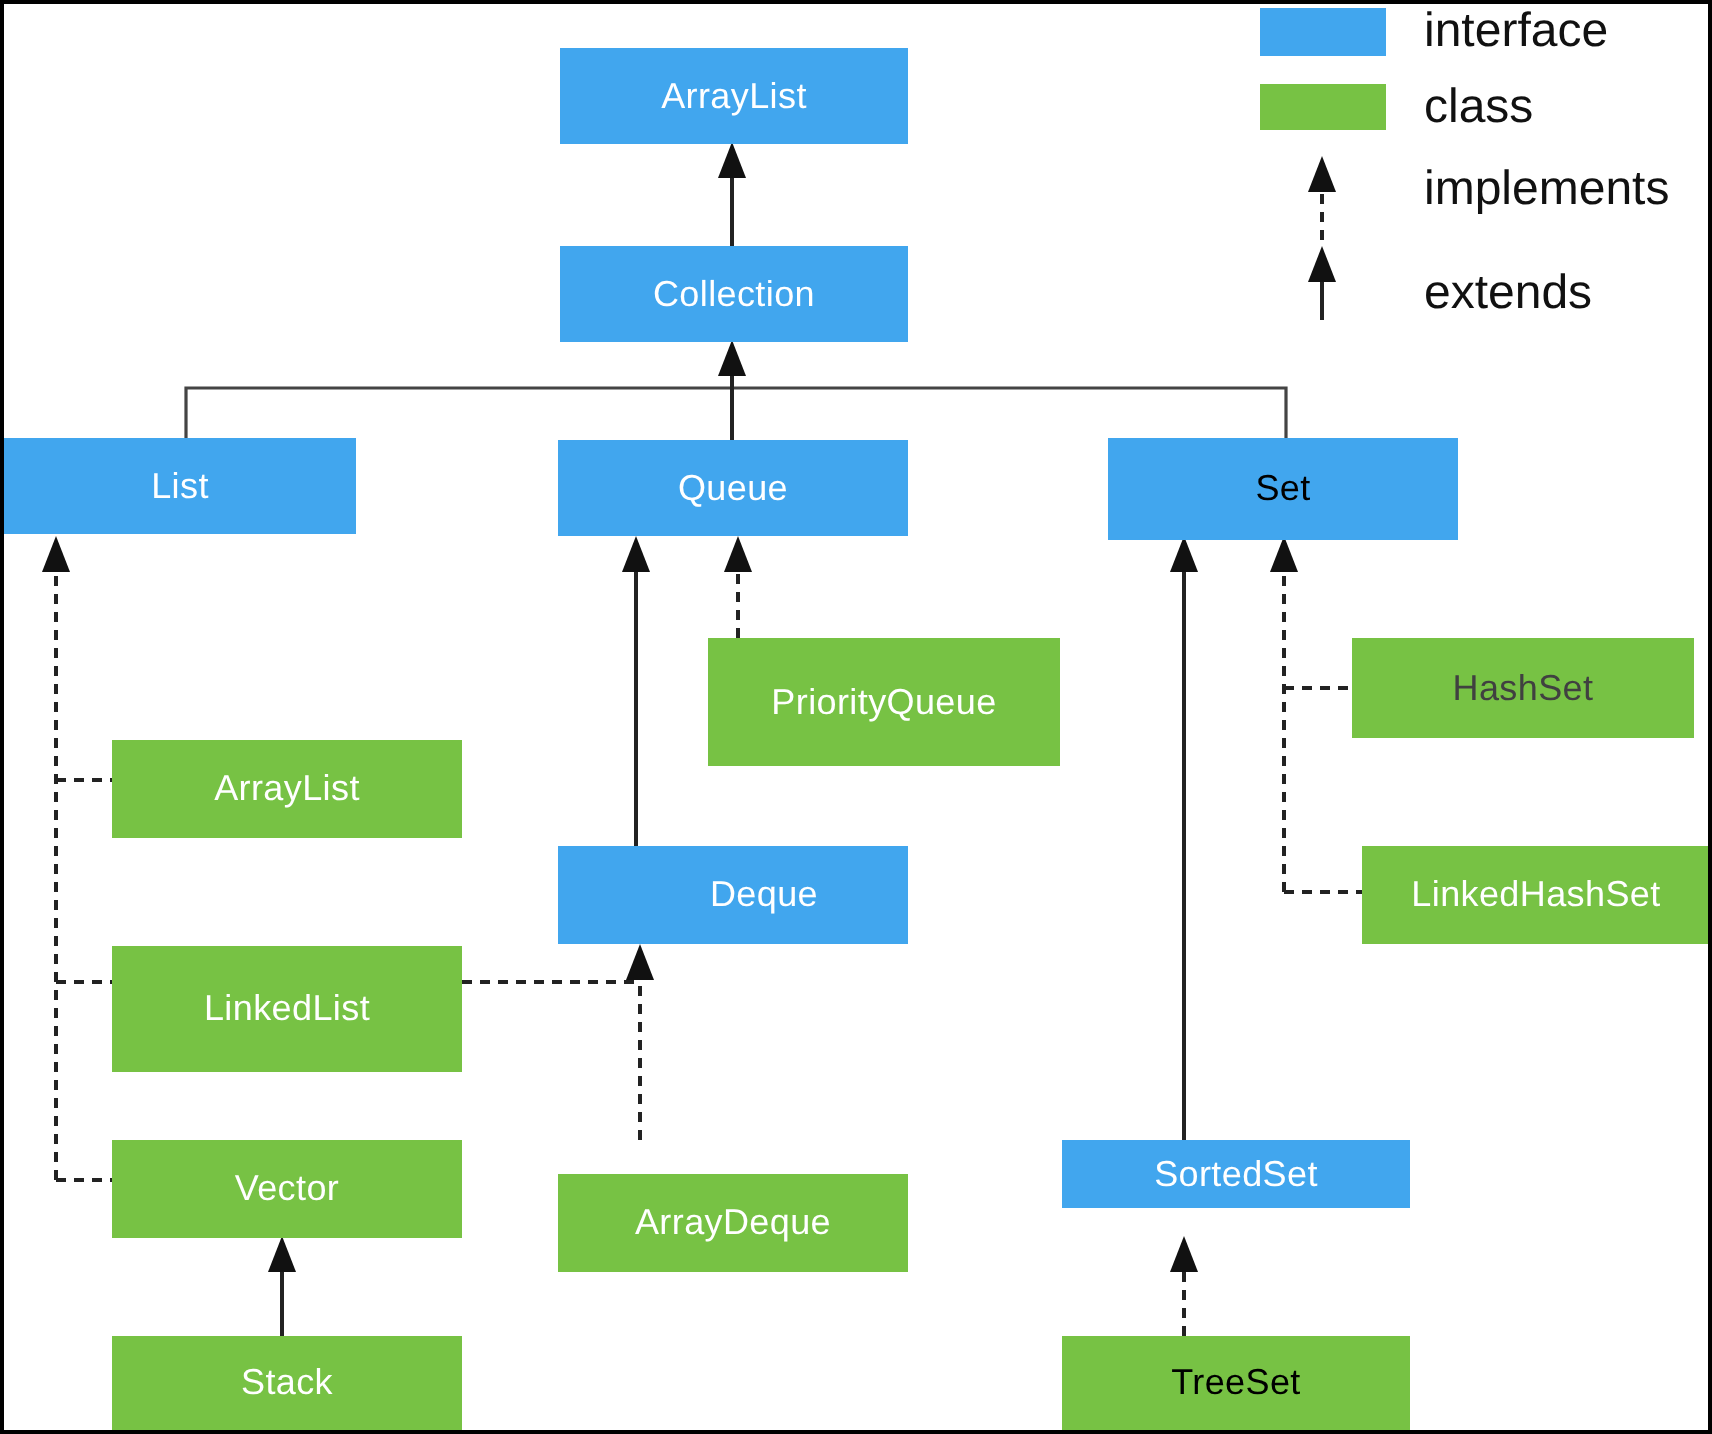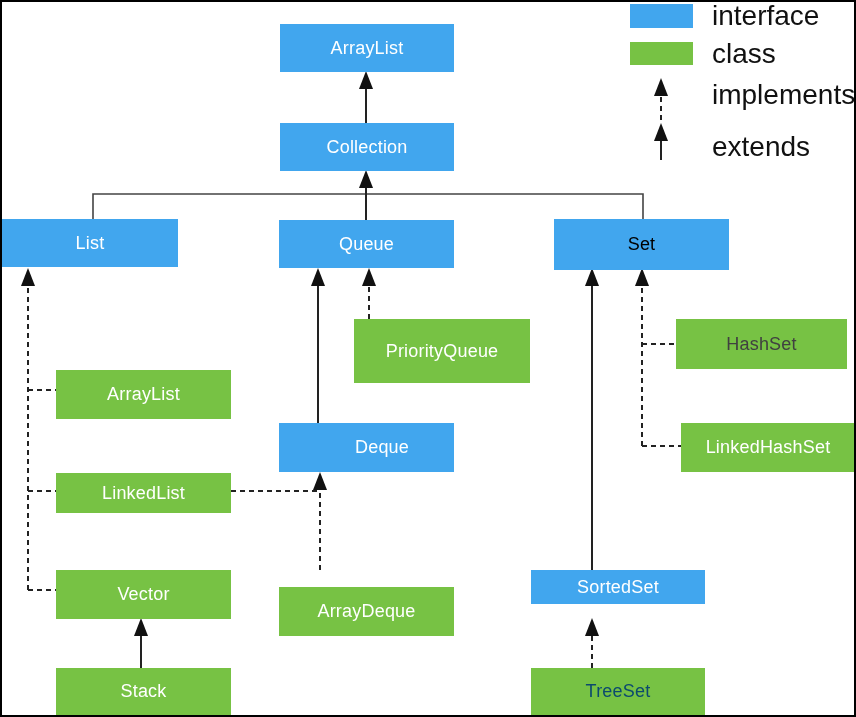--- a/index.html
+++ b/index.html
@@ -19,21 +19,21 @@
     color:#ffffff;
     font-size:18px;
     letter-spacing:0.2px;
     z-index:2;
     box-sizing:border-box;
   }
   .legend-label {
     position:absolute;
     display:flex; align-items:center;
     color:#111111;
-    font-size:28px;
+    font-size:24px;
     z-index:2;
   }
   .swatch { position:absolute; z-index:2; }
 </style>
 </head>
 <body>
 
 <div class="canvas">
 
   <svg class="edges" width="856" height="717" viewBox="0 0 856 717" fill="none" xmlns="http://www.w3.org/2000/svg">
@@ -118,20 +118,20 @@
   <div class="node interface" style="left: 278px; top: 22px; width: 174px; height: 48px; background: rgb(65, 166, 238); color: rgb(255, 255, 255);">ArrayList</div>
   <div class="node interface" style="left: 278px; top: 121px; width: 174px; height: 48px; background: rgb(65, 166, 238); color: rgb(255, 255, 255);">Collection</div>
   <div class="node interface" style="left: 0px; top: 217px; width: 176px; height: 48px; background: rgb(65, 166, 238); color: rgb(255, 255, 255);">List</div>
   <div class="node interface" style="left: 277px; top: 218px; width: 175px; height: 48px; background: rgb(65, 166, 238); color: rgb(255, 255, 255);">Queue</div>
   <div class="node interface" style="left: 552px; top: 217px; width: 175px; height: 51px; background: rgb(65, 166, 238); color: #000000;">Set</div>
   <div class="node class" style="left: 352px; top: 317px; width: 176px; height: 64px; background: rgb(119, 194, 68); color: rgb(255, 255, 255);">PriorityQueue</div>
   <div class="node class" style="left: 54px; top: 368px; width: 175px; height: 49px; background: rgb(119, 194, 68); color: rgb(255, 255, 255);">ArrayList</div>
   <div class="node interface" style="left: 277px; top: 421px; width: 175px; height: 49px; background: rgb(65, 166, 238); color: rgb(255, 255, 255); padding-left: 31px;">Deque</div>
   <div class="node class" style="left: 674px; top: 317px; width: 171px; height: 50px; background: rgb(119, 194, 68); color: #404040;">HashSet</div>
   <div class="node class" style="left: 679px; top: 421px; width: 174px; height: 49px; background: rgb(119, 194, 68); color: rgb(255, 255, 255);">LinkedHashSet</div>
-  <div class="node class" style="left: 54px; top: 471px; width: 175px; height: 40px; background: rgb(119, 194, 68); color: rgb(255, 255, 255);">LinkedList</div>
+  <div class="node class" style="left: 54px; top: 471px; width: 175px; height: 63px; background: rgb(119, 194, 68); color: rgb(255, 255, 255);">LinkedList</div>
   <div class="node class" style="left: 54px; top: 568px; width: 175px; height: 49px; background: rgb(119, 194, 68); color: rgb(255, 255, 255);">Vector</div>
   <div class="node class" style="left: 277px; top: 568px; width: 175px; height: 49px; background: rgb(119, 194, 68); color: rgb(255, 255, 255); margin-top: 17px;">ArrayDeque</div>
   <div class="node interface" style="left: 529px; top: 568px; width: 174px; height: 34px; background: rgb(65, 166, 238); color: rgb(255, 255, 255);">SortedSet</div>
   <div class="node class" style="left: 54px; top: 666px; width: 175px; height: 47px; background: rgb(119, 194, 68); color: rgb(255, 255, 255);">Stack</div>
-  <div class="node class" style="left: 529px; top: 666px; width: 174px; height: 47px; background: rgb(119, 194, 68); color: #0c4a6e;">TreeSet</div>
+  <div class="node class" style="left: 529px; top: 666px; width: 174px; height: 47px; background: rgb(119, 194, 68); color: #000000;">TreeSet</div>
 
 </div>
 
 </body></html>

